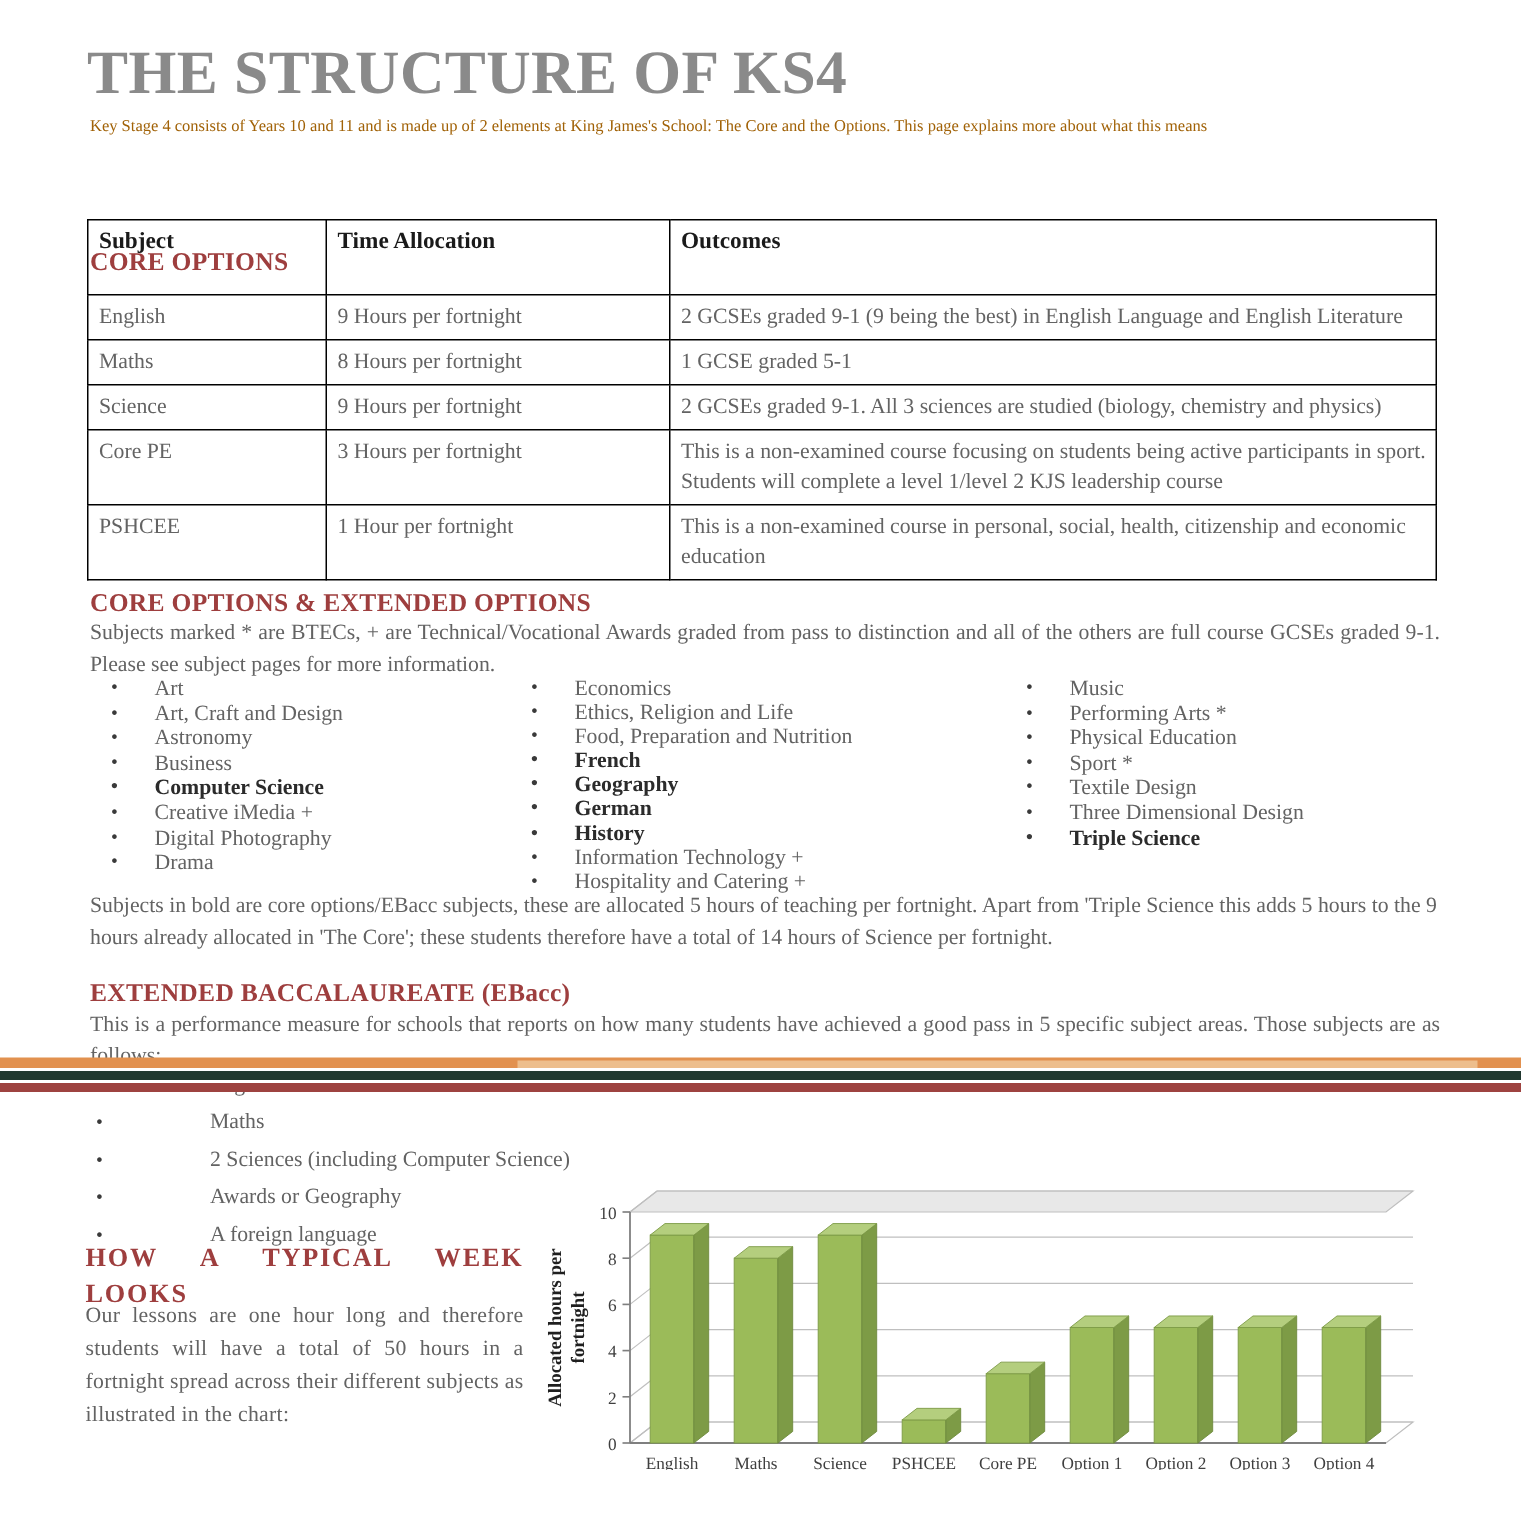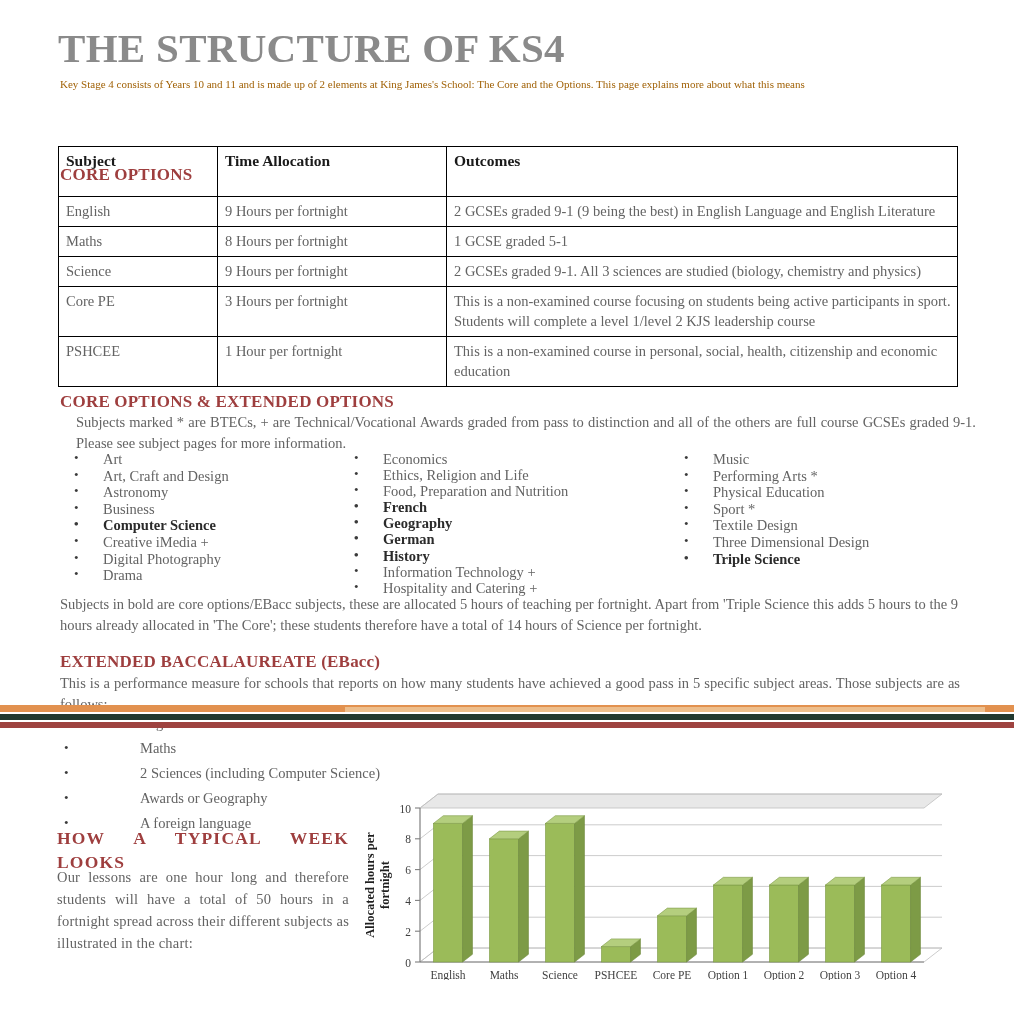--- a/index.html
+++ b/index.html
@@ -92,21 +92,21 @@
   .col-out     { width: auto; }
 
   
   .para {
     position: absolute;
     font-size: 14.5px;
     line-height: 21px;
     text-align: justify;
     color: #636363;
   }
-  #p-extended { left: 60px; top: 412px; width: 900px; margin-left: 16px; }
+  #p-extended { left: 60px; top: 412px; width: 900px; }
   #p-bold     { left: 60px; top: 594px; width: 898px; }
   #p-ebacc    { left: 60px; top: 673px; width: 900px; }
   #p-week     { left: 57px; top: 866px; width: 292px;
                 font-size: 14.5px; line-height: 22px; letter-spacing: 0.2px; }
 
   
   .subj-cols {
     position: absolute;
     left: 60px;
     top: 451px;

